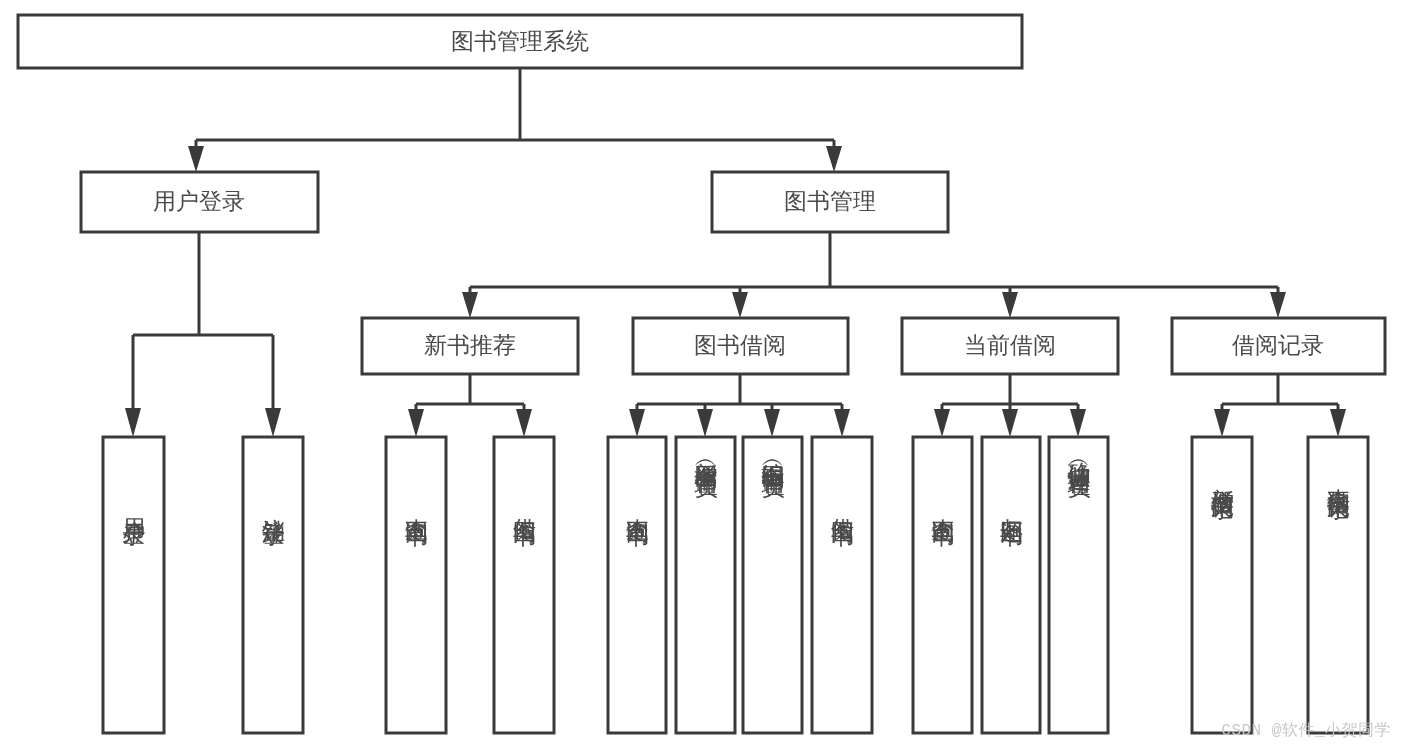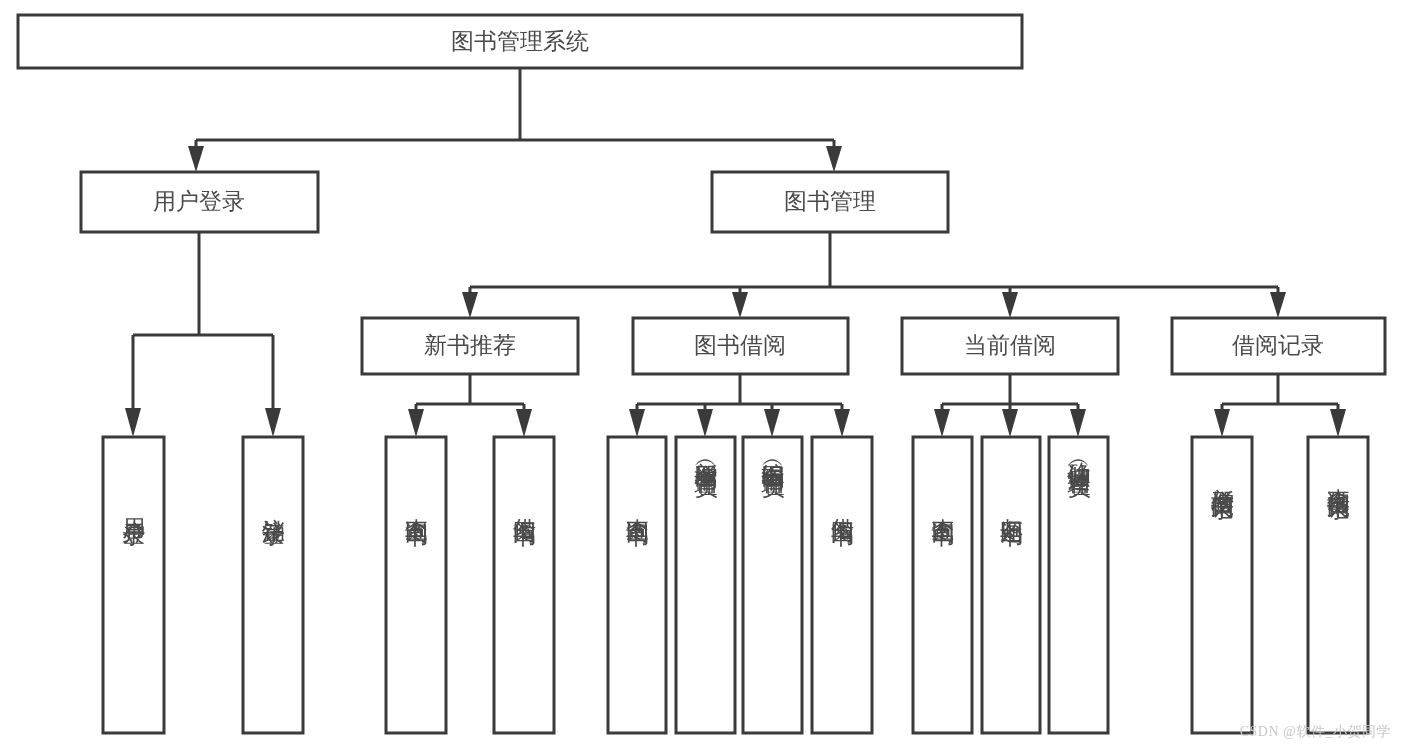--- a/index.html
+++ b/index.html
@@ -58,22 +58,22 @@
     font-size: 23px;
     color: #4a4a4a;
     line-height: 1.12;
     letter-spacing: 2px;
     white-space: nowrap;
   }
   .watermark {
     position: absolute;
     right: 14px;
     bottom: 6px;
-    font-family: Liberation Serif, serif;
-    font-size: 14px;
+    font-family: Liberation Mono, monospace;
+    font-size: 16px;
     color: #c8c8c8;
     letter-spacing: 0.5px;
     user-select: none;
   }
 </style>
 </head>
 <body>
 
 <div id="diagram-root">
 

